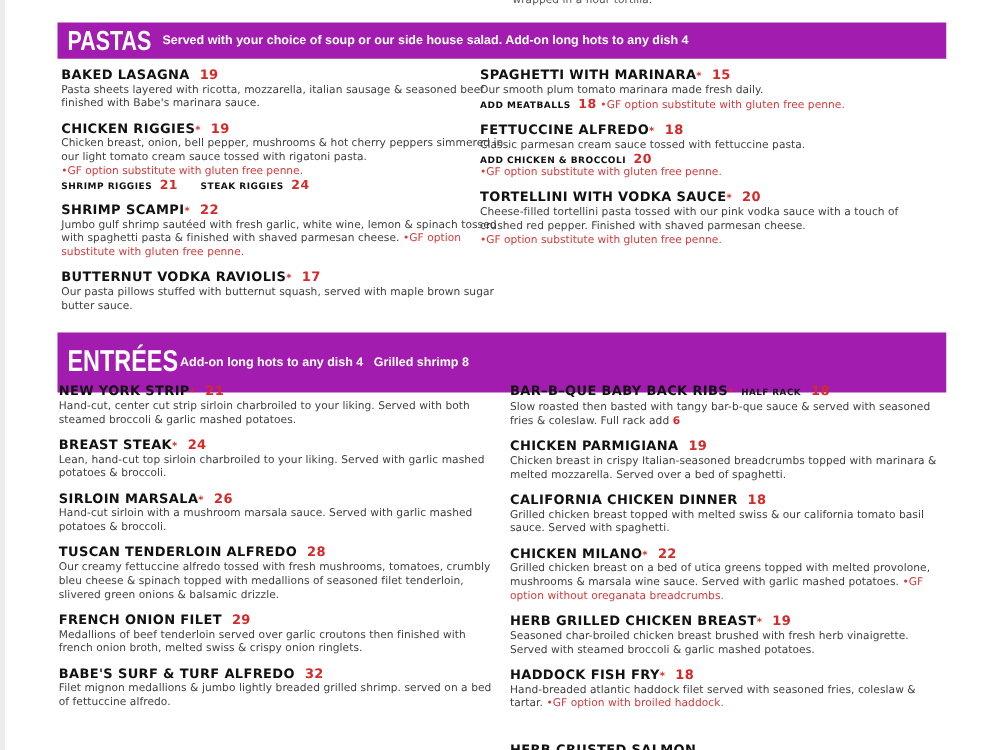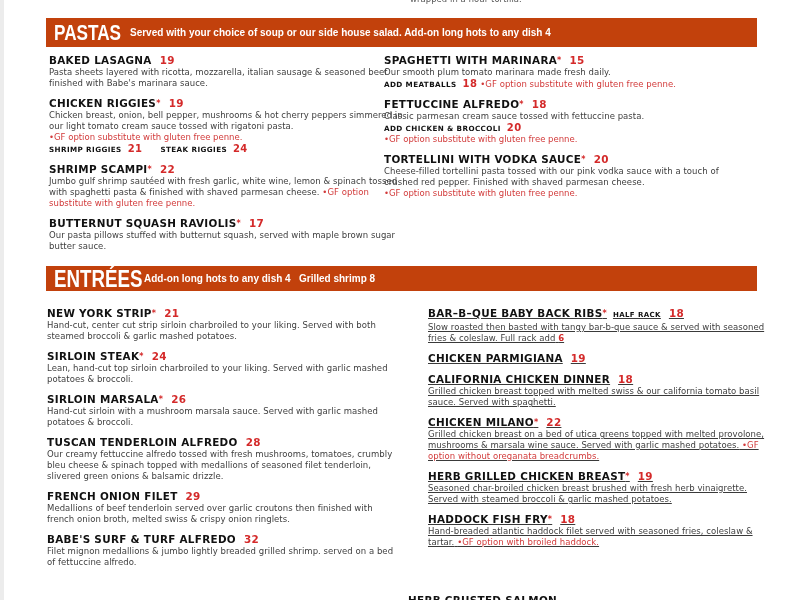--- a/index.html
+++ b/index.html
@@ -1,25 +1,25 @@
 <!DOCTYPE html>
 <html><head>
   <meta charset="utf-8">
   <style>
     * { box-sizing: border-box; margin: 0; padding: 0; }
     html, body { width: 800px; height: 600px; overflow: hidden; background: #ffffff; }
     body { font-family: "DejaVu Sans", sans-serif; color: #3a3a3a; position: relative; }
     .left-edge { position: absolute; left: 0; top: 0; width: 4px; height: 600px; background: #ececec; }
     .top-partial { position: absolute; left: 410px; top: -6px; font-size: 8.4px; color: #555; letter-spacing: 0.1px; }
-    .section-bar { position: absolute; left: 46px; width: 711px; background: #c2410c; color: #fff; display: flex; align-items: center; padding-left: 8px; }
+    .section-bar { position: absolute; left: 46px; width: 711px; background: #a21caf; color: #fff; display: flex; align-items: center; padding-left: 8px; }
     .section-bar .title { font-family: "Liberation Sans", sans-serif; font-weight: bold; font-size: 22px; transform: scaleX(0.78); transform-origin: left center; letter-spacing: 0px; display: inline-block; width: 80px; white-space: nowrap; }
     .section-bar .note { font-family: Liberation Sans, sans-serif; font-weight: bold; font-size: 10px; white-space: nowrap; }
     #bar-pastas { top: 18px; height: 29px; }
     #bar-pastas .title { width: 76px; }
-    #bar-entrees { top: 266px; height: 25px; }
+    #bar-entrees { top: 266px; height: 48px; }
     #bar-entrees .title { font-size: 24px; width: 90px; }
     .col { position: absolute; width: 355px; }
     .item { margin-bottom: 8px; }
     .item-name { font-family: "DejaVu Sans", sans-serif; font-weight: bold; font-size: 10.4px; color: #111; letter-spacing: 0.3px; line-height: 13px; white-space: nowrap; }
     .star { color: #d42a2a; font-size: 8px; vertical-align: top; }
     .price { color: #d42a2a; font-weight: bold; margin-left: 8px; }
     .subnote { font-size: 7px; color: #111; font-weight: bold; letter-spacing: 0.4px; margin-left: 6px; }
     .desc { font-size: 8.5px; line-height: 11px; color: #3e3e3e; letter-spacing: 0.05px; }
     .gf { color: #d23a3a; font-size: 8.5px; line-height: 11px; }
     .addon { font-size: 7.2px; font-weight: bold; color: #111; letter-spacing: 0.4px; line-height: 11px; white-space: nowrap; }
@@ -51,21 +51,21 @@
     <div class="gf">•GF option substitute with gluten free penne.</div>
     <div class="addon">
       <span>SHRIMP RIGGIES</span><span class="price">21</span><span class="addon-gap"></span><span>STEAK RIGGIES</span><span class="price">24</span>
     </div>
   </div>
   <div class="item">
     <div class="item-name"><span>SHRIMP SCAMPI</span><span class="star">*</span><span class="price">22</span></div>
     <div class="desc"><span>Jumbo gulf shrimp sautéed with fresh garlic, white wine, lemon &amp; spinach tossed with spaghetti pasta &amp; finished with shaved parmesan cheese.</span> <span class="gf">•GF option substitute with gluten free penne.</span></div>
   </div>
   <div class="item">
-    <div class="item-name"><span>BUTTERNUT SQUASH RAVIOLIS</span><span class="star">*</span><span class="price">17</span></div>
+    <div class="item-name"><span>BUTTERNUT VODKA RAVIOLIS</span><span class="star">*</span><span class="price">17</span></div>
     <div class="desc">Our pasta pillows stuffed with butternut squash, served with maple brown sugar butter sauce.</div>
   </div>
 </div>
 
 <div class="col" style="left:384px; top:54px; width:350px;">
   <div class="item">
     <div class="item-name"><span>SPAGHETTI WITH MARINARA</span><span class="star">*</span><span class="price">15</span></div>
     <div class="desc">Our smooth plum tomato marinara made fresh daily.</div>
     <div class="addon">
       <span>ADD MEATBALLS</span><span class="price">18</span><span class="gf-inline">•GF option substitute with gluten free penne.</span>
@@ -88,48 +88,49 @@
   <span class="title">ENTRÉES</span>
   <span class="note" style="white-space:pre;">Add-on long hots to any dish 4   Grilled shrimp 8</span>
 </div>
 
 <div class="col" style="left:47px; top:307px;">
   <div class="item">
     <div class="item-name"><span>NEW YORK STRIP</span><span class="star">*</span><span class="price">21</span></div>
     <div class="desc">Hand-cut, center cut strip sirloin charbroiled to your liking. Served with both steamed broccoli &amp; garlic mashed potatoes.</div>
   </div>
   <div class="item">
-    <div class="item-name"><span>SIRLOIN STEAK</span><span class="star">*</span><span class="price">24</span></div>
+    <div class="item-name"><span>BREAST STEAK</span><span class="star">*</span><span class="price">24</span></div>
     <div class="desc">Lean, hand-cut top sirloin charbroiled to your liking. Served with garlic mashed potatoes &amp; broccoli.</div>
   </div>
   <div class="item">
     <div class="item-name"><span>SIRLOIN MARSALA</span><span class="star">*</span><span class="price">26</span></div>
     <div class="desc">Hand-cut sirloin with a mushroom marsala sauce. Served with garlic mashed potatoes &amp; broccoli.</div>
   </div>
   <div class="item">
     <div class="item-name"><span>TUSCAN TENDERLOIN ALFREDO</span><span class="price">28</span></div>
     <div class="desc">Our creamy fettuccine alfredo tossed with fresh mushrooms, tomatoes, crumbly bleu cheese &amp; spinach topped with medallions of seasoned filet tenderloin, slivered green onions &amp; balsamic drizzle.</div>
   </div>
   <div class="item">
     <div class="item-name"><span>FRENCH ONION FILET</span><span class="price">29</span></div>
     <div class="desc">Medallions of beef tenderloin served over garlic croutons then finished with french onion broth, melted swiss &amp; crispy onion ringlets.</div>
   </div>
   <div class="item">
     <div class="item-name"><span>BABE'S SURF &amp; TURF ALFREDO</span><span class="price">32</span></div>
     <div class="desc">Filet mignon medallions &amp; jumbo lightly breaded grilled shrimp. served on a bed of fettuccine alfredo.</div>
   </div>
 </div>
 
-<div class="col" style="left:428px; top:307px; width:350px;text-decoration:underline;">
+<div class="col" style="left:408px; top:307px; width:350px;">
   <div class="item">
     <div class="item-name"><span>BAR–B–QUE BABY BACK RIBS</span><span class="star">*</span><span class="subnote">HALF RACK</span><span class="price">18</span></div>
     <div class="desc"><span>Slow roasted then basted with tangy bar-b-que sauce &amp; served with seasoned fries &amp; coleslaw. Full rack add</span> <span class="red">6</span></div>
   </div>
   <div class="item">
     <div class="item-name"><span>CHICKEN PARMIGIANA</span><span class="price">19</span></div>
+    <div class="desc">Chicken breast in crispy Italian-seasoned breadcrumbs topped with marinara &amp; melted mozzarella. Served over a bed of spaghetti.</div>
   </div>
   <div class="item">
     <div class="item-name"><span>CALIFORNIA CHICKEN DINNER</span><span class="price">18</span></div>
     <div class="desc">Grilled chicken breast topped with melted swiss &amp; our california tomato basil sauce. Served with spaghetti.</div>
   </div>
   <div class="item">
     <div class="item-name"><span>CHICKEN MILANO</span><span class="star">*</span><span class="price">22</span></div>
     <div class="desc"><span>Grilled chicken breast on a bed of utica greens topped with melted provolone, mushrooms &amp; marsala wine sauce. Served with garlic mashed potatoes.</span> <span class="gf">•GF option without oreganata breadcrumbs.</span></div>
   </div>
   <div class="item">

